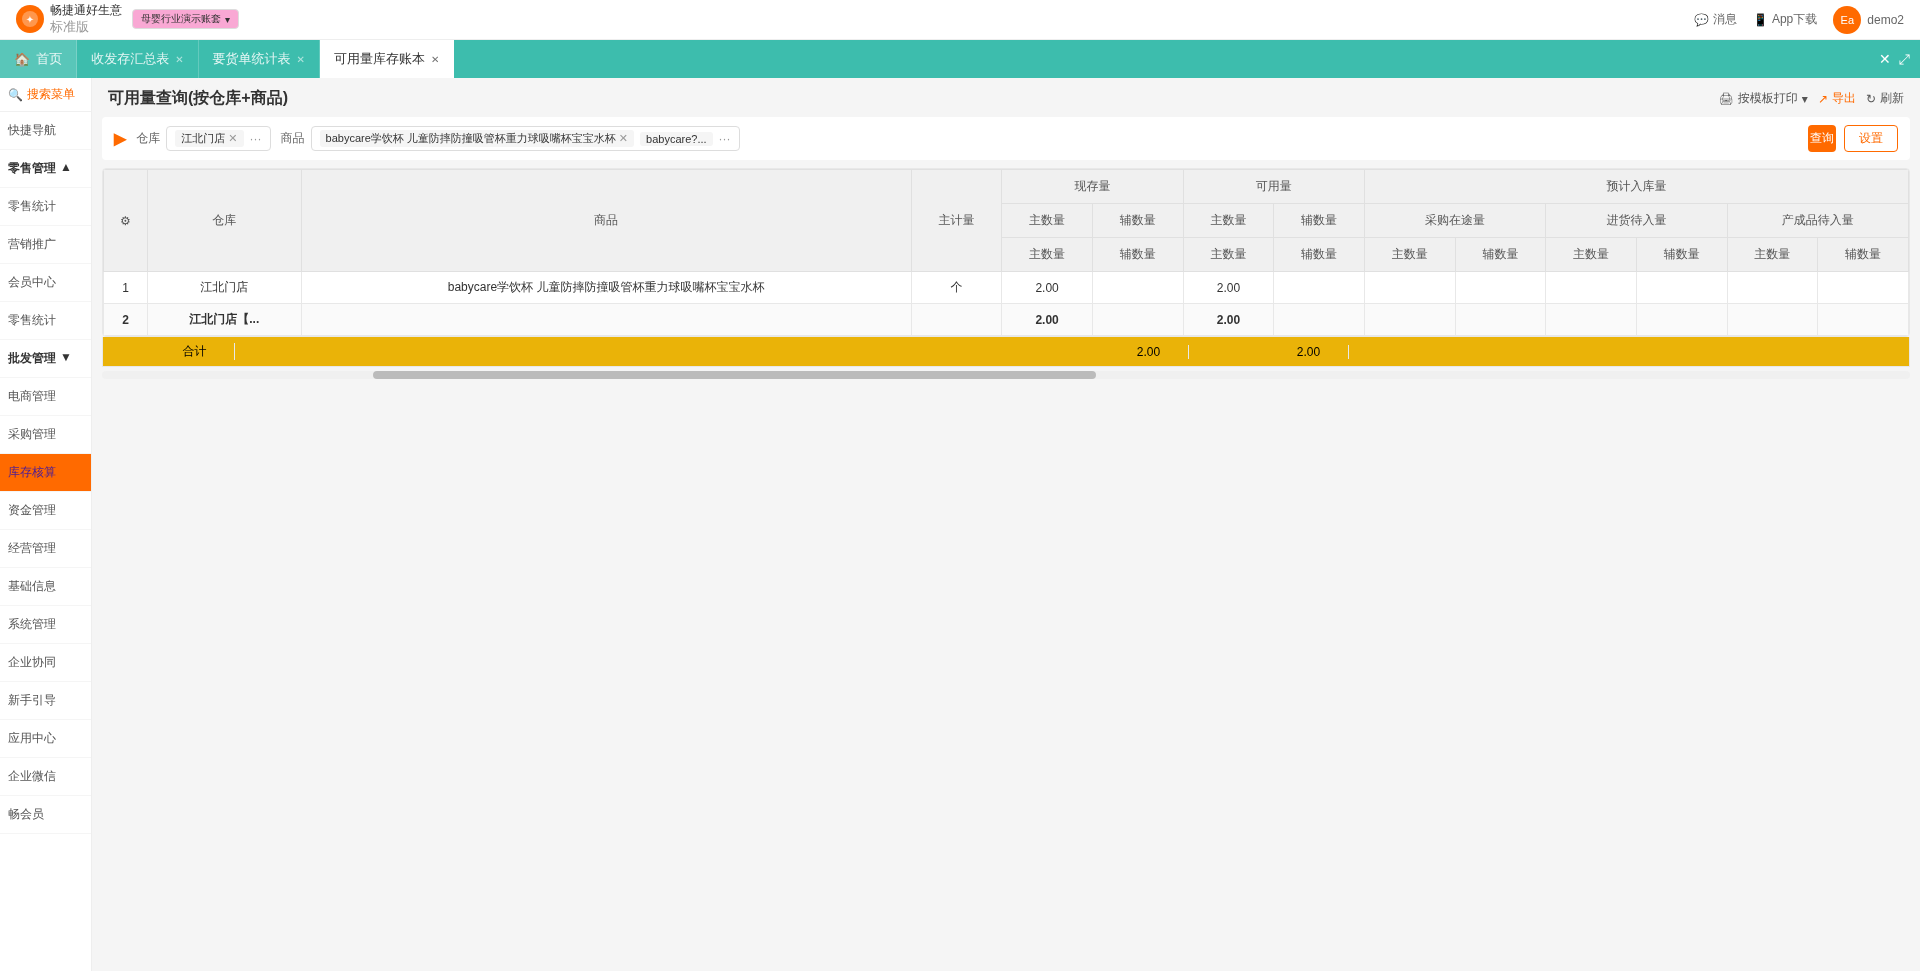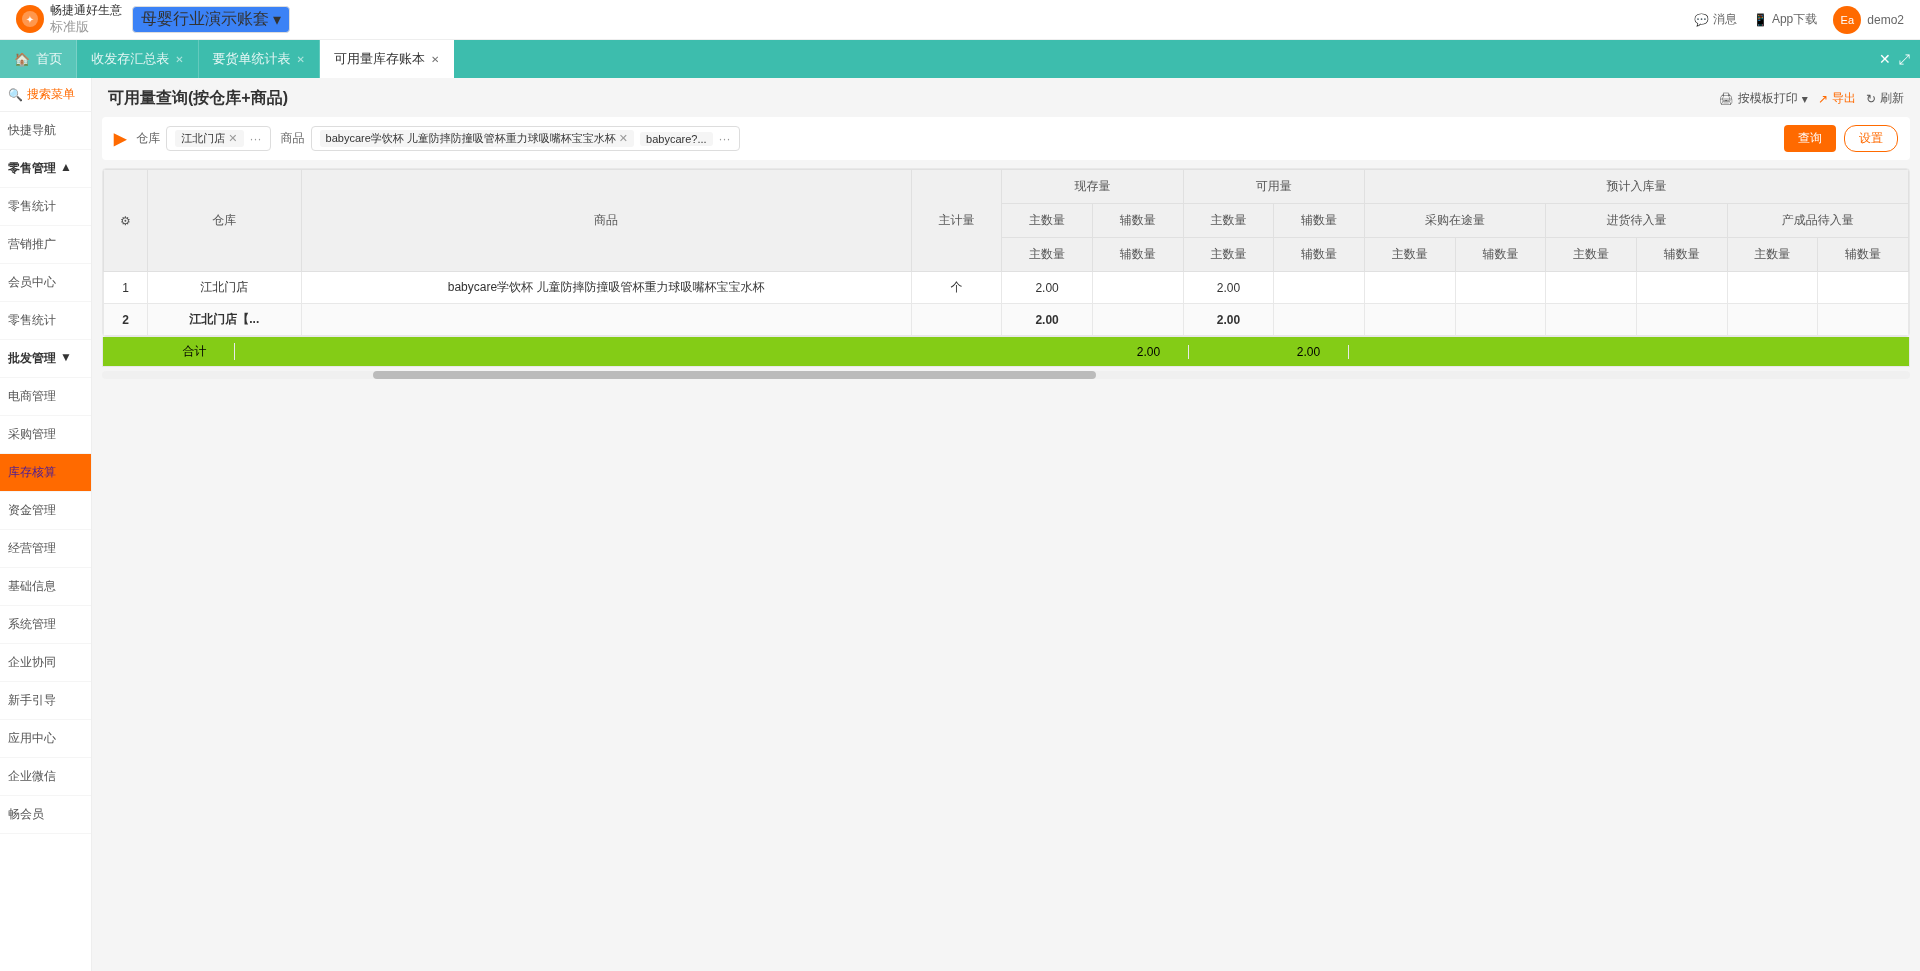--- a/index.html
+++ b/index.html
@@ -17,22 +17,22 @@
       flex-shrink: 0;
     }
     .top-bar-left { display: flex; align-items: center; gap: 10px; }
     .logo-area { display: flex; align-items: center; gap: 6px; }
     .logo-icon { width: 28px; height: 28px; background: #ff6a00; border-radius: 50%; display: flex; align-items: center; justify-content: center; }
     .logo-text { font-size: 12px; color: #333; line-height: 1.2; }
     .logo-sub { font-size: 13px; color: #999; }
     .tenant-select {
       display: flex; align-items: center; gap: 4px;
       border: 1px solid #ddd; border-radius: 4px;
-      padding: 2px 8px; font-size: 16px; color: #333;
-      cursor: pointer; background: #3b82f6;
+      padding: 2px 8px; font-size: 10px; color: #333;
+      cursor: pointer; background: #f9a8d4;
     }
     .top-bar-right { display: flex; align-items: center; gap: 16px; font-size: 12px; color: #666; }
     .top-bar-right .icon-btn { display: flex; align-items: center; gap: 4px; cursor: pointer; }
     .avatar { width: 28px; height: 28px; border-radius: 50%; background: #ff6a00; display: flex; align-items: center; justify-content: center; color: #fff; font-size: 11px; }
 
     
     .nav-tabs {
       height: 38px;
       background: #3dbdad;
       display: flex;
@@ -133,25 +133,25 @@
       background: #f5f5f5; border-radius: 3px;
       padding: 1px 6px; font-size: 11px; color: #333;
       display: flex; align-items: center; gap: 3px;
     }
     .filter-tag .remove { cursor: pointer; color: #999; }
     .filter-ellipsis { color: #999; cursor: pointer; }
     .filter-actions { margin-left: auto; display: flex; gap: 8px; }
     .btn-query {
       background: #ff6a00; color: #fff;
       border: none; border-radius: 4px;
-      padding: 4px 14px; font-size: 12px; cursor: pointer;
+      padding: 4px 2px; font-size: 12px; cursor: pointer;
     }
     .btn-setting {
       background: #fff; color: #ff6a00;
-      border: 1px solid #ff6a00; border-radius: 12px;
+      border: 1px solid #ff6a00; border-radius: 4px;
       padding: 4px 14px; font-size: 12px; cursor: pointer;
     }
 
     
     .table-container {
       background: #fff;
       margin: 0 10px;
       border-radius: 4px;
       overflow: hidden;
       border: 1px solid #e8e8e8;
@@ -432,21 +432,21 @@
             <td></td>
             <td></td>
             <td></td>
             <td></td>
             <td></td>
           </tr>
         </tbody>
       </table>
     </div>
 
-    <div style="background:#84cc16; margin:0 10px; border:1px solid #e8e8e8; border-top:none; padding:6px 0; display:flex; font-size:12px; align-items:center;">
+    <div style="background:#eab308; margin:0 10px; border:1px solid #e8e8e8; border-top:none; padding:6px 0; display:flex; font-size:12px; align-items:center;">
       <div style="width:52px; text-align:center; flex-shrink:0;"></div>
       <div style="flex:0 0 80px; text-align:center; border-right:1px solid #e8e8e8;">合计</div>
       <div style="flex:1;"></div>
       <div style="flex:0 0 80px; text-align:center; border-right:1px solid #e8e8e8;">2.00</div>
       <div style="flex:0 0 80px; text-align:center; border-right:1px solid #e8e8e8;"></div>
       <div style="flex:0 0 80px; text-align:center; border-right:1px solid #e8e8e8;">2.00</div>
       <div style="flex:0 0 80px; text-align:center; border-right:1px solid #e8e8e8;"></div>
       <div style="flex:0 0 80px; text-align:center;"></div>
       <div style="flex:0 0 80px; text-align:center;"></div>
       <div style="flex:0 0 80px; text-align:center;"></div>

